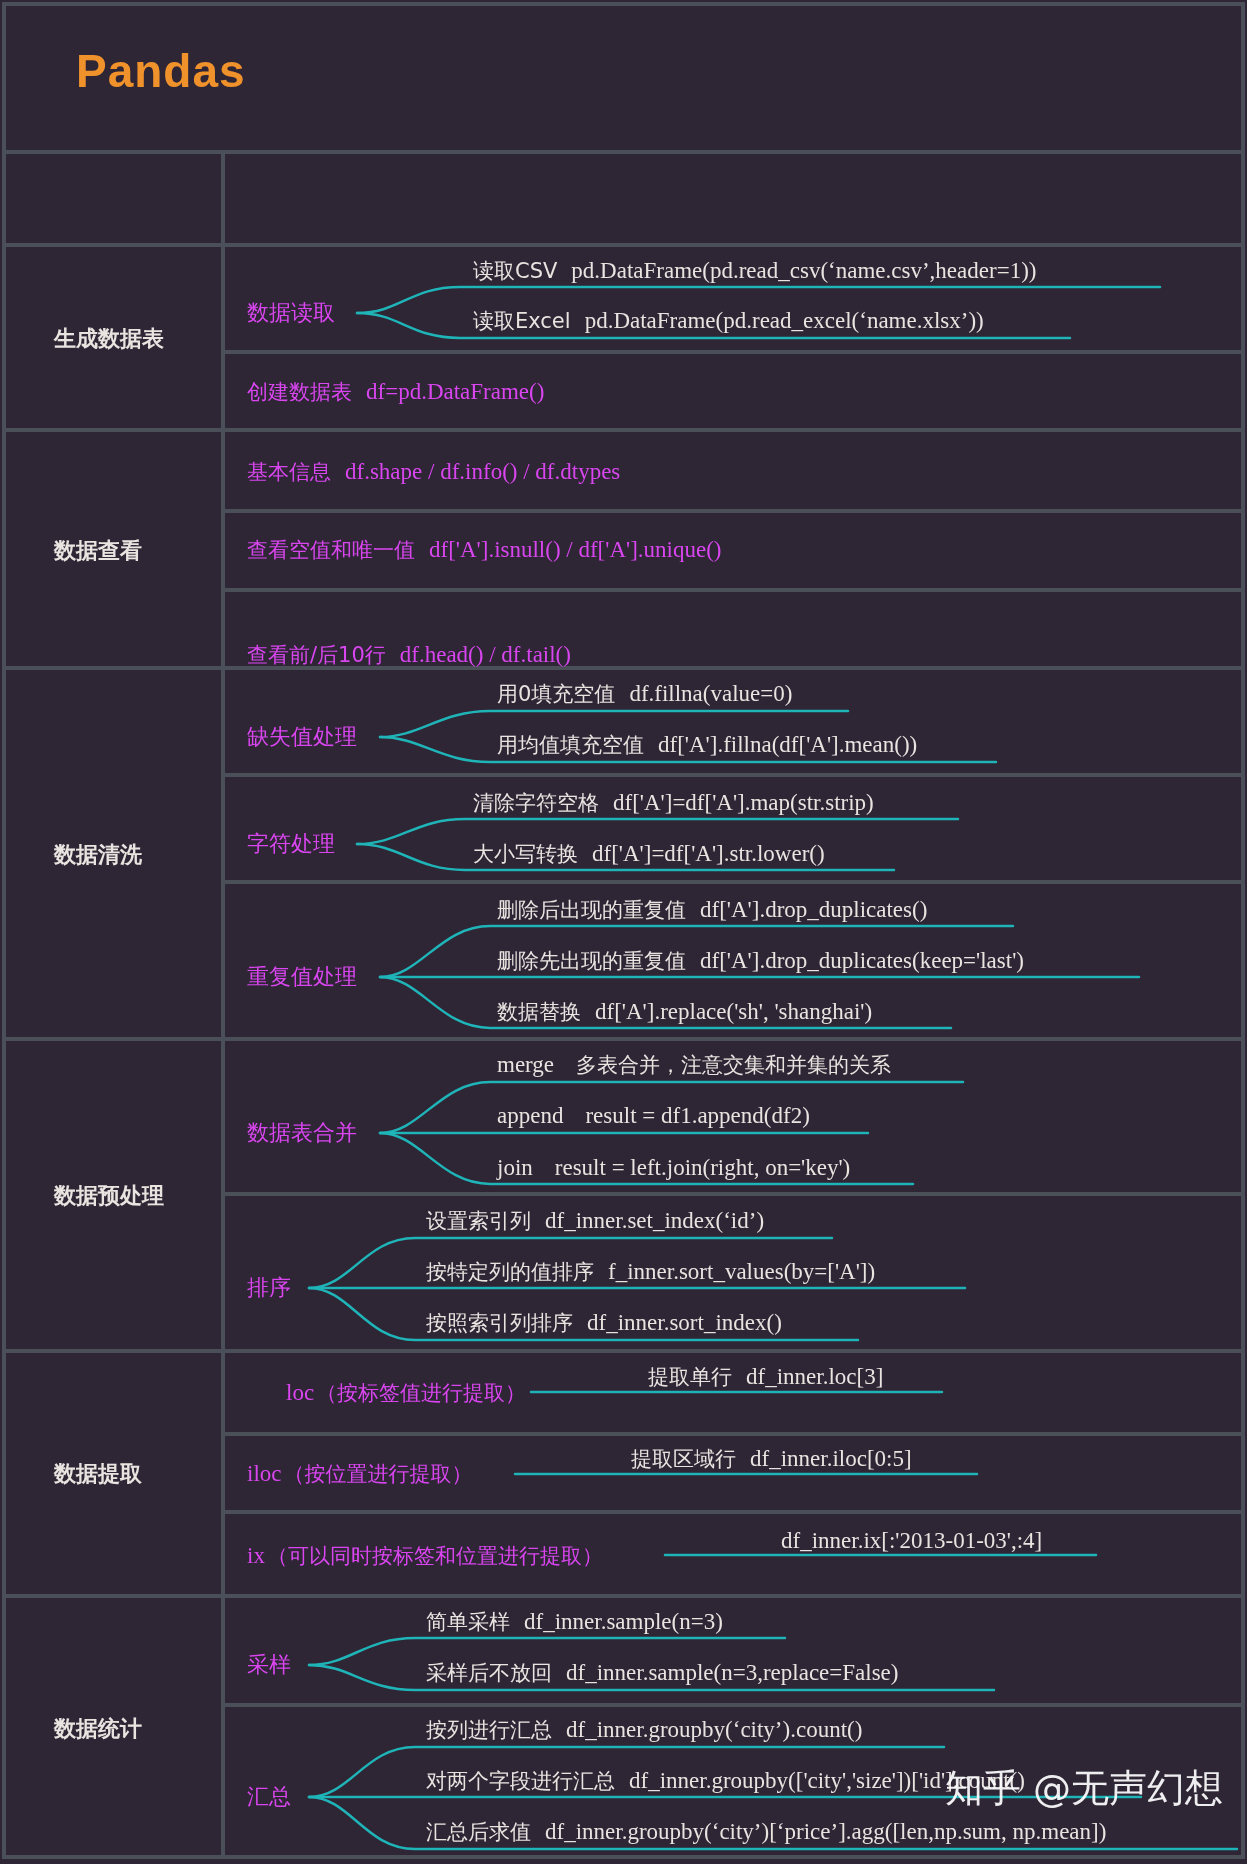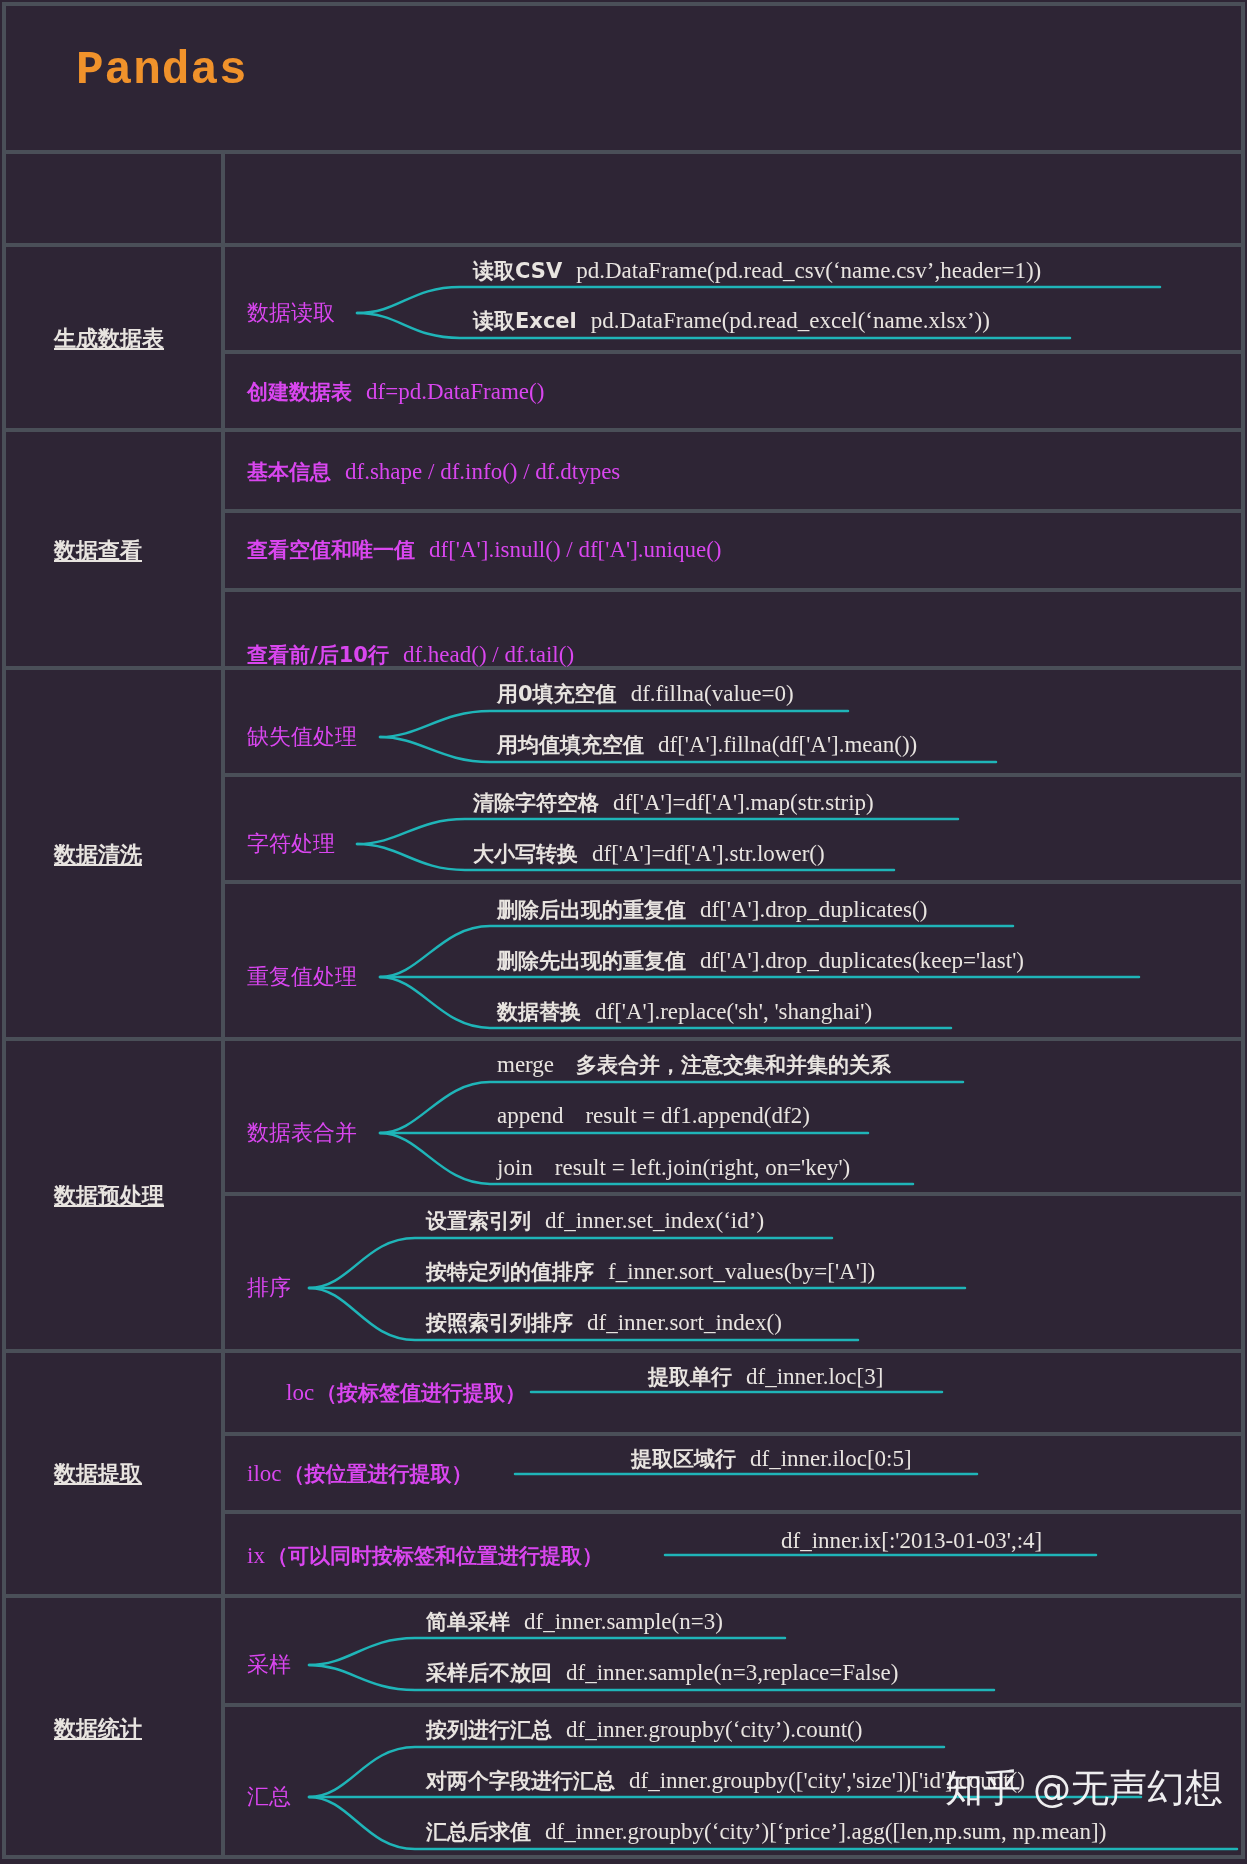--- a/index.html
+++ b/index.html
@@ -1,28 +1,28 @@
 <!DOCTYPE html>
 <html><head>
 <meta charset="utf-8">
 <style>
   html, body { margin: 0; padding: 0; background: #2e2535; }
   body { width: 1247px; height: 1864px; position: relative; overflow: hidden;
          font-family: "Liberation Serif", "DejaVu Serif", serif; color: #e8e4e0; }
   .frame { position: absolute; left: 0; top: 0; width: 1247px; height: 1864px; }
   .hline { position: absolute; height: 4px; background: #4a4f58; }
   .vline { position: absolute; width: 4px; background: #4a4f58; }
-  .title { position: absolute; left: 76px; top: 48px; font-family: Liberation Mono, monospace;
+  .title { position: absolute; left: 76px; top: 48px; font-family: Liberation Sans, sans-serif;
            font-weight: bold; font-size: 46px; color: #f0922b; line-height: 1; letter-spacing: 1px; }
   .sec { position: absolute; left: 54px; font-family: "DejaVu Sans", "Liberation Sans", sans-serif;
-         font-weight: bold; font-size: 22px; color: #e8e4e0; transform: translateY(-50%); white-space: nowrap; text-decoration: underline; }
+         font-weight: bold; font-size: 22px; color: #e8e4e0; transform: translateY(-50%); white-space: nowrap; }
   .lbl { position: absolute; font-family: "DejaVu Sans", "Liberation Sans", sans-serif; font-size: 22px;
          color: #d946ef; transform: translateY(-50%); white-space: nowrap; }
   .leaf { position: absolute; font-size: 23px; color: #e8e4e0; transform: translateY(-50%); white-space: nowrap; }
-  .leaf .zh, .lbl .zh { font-family: "DejaVu Sans", "Liberation Sans", sans-serif; font-size: 21px; font-weight: bold; }
+  .leaf .zh, .lbl .zh { font-family: "DejaVu Sans", "Liberation Sans", sans-serif; font-size: 21px; }
   .leaf .code, .lbl .code { font-family: "Liberation Serif", "DejaVu Serif", serif; font-size: 23px; margin-left: 14px; }
   .lbl .code.first { margin-left: 0; margin-right: 2px; }
   svg.curves { position: absolute; left: 0; top: 0; width: 1247px; height: 1864px; pointer-events: none; }
   .watermark { position: absolute; left: 945px; top: 1788px; font-family: "DejaVu Sans", "Liberation Sans", sans-serif;
                font-size: 38px; color: #ffffff; opacity: 0.92; white-space: nowrap; transform: translateY(-50%); }
 </style>
 </head>
 <body>
 
 <div class="frame">

